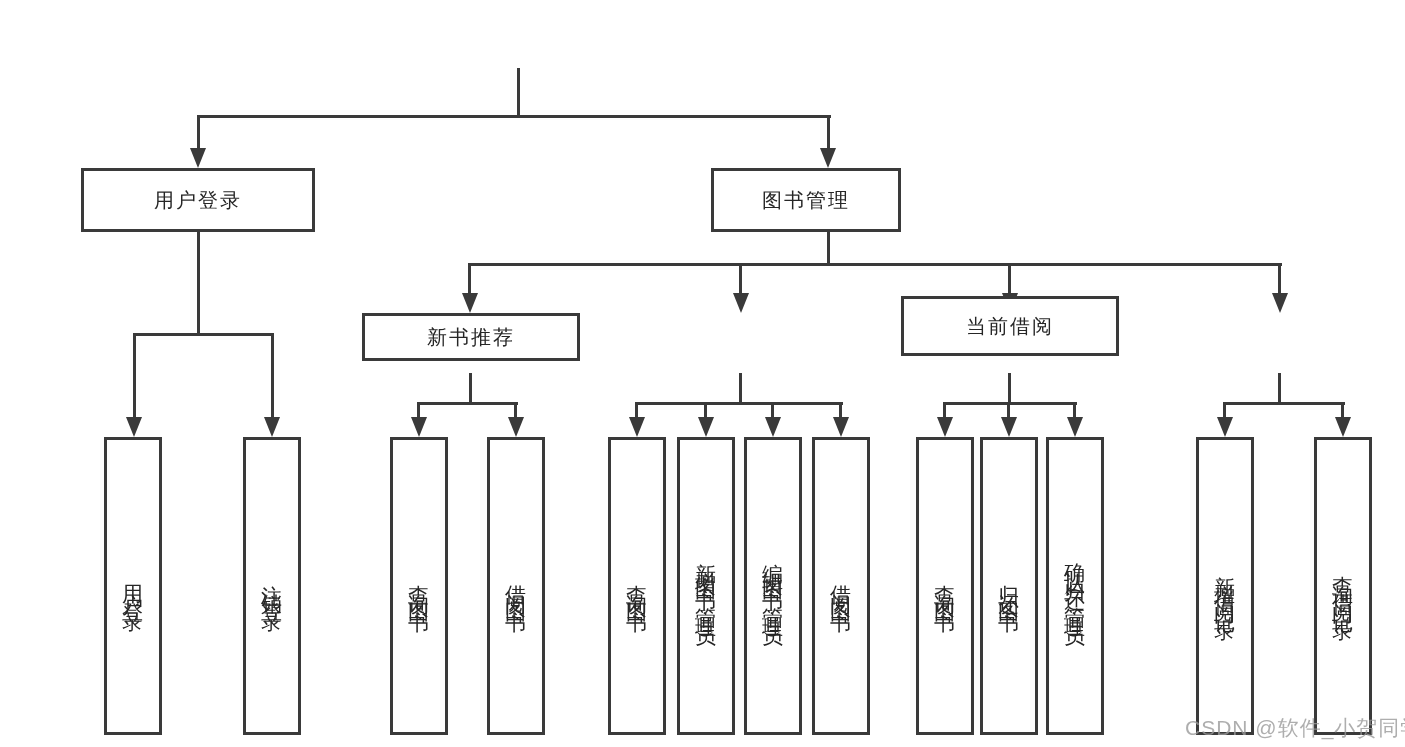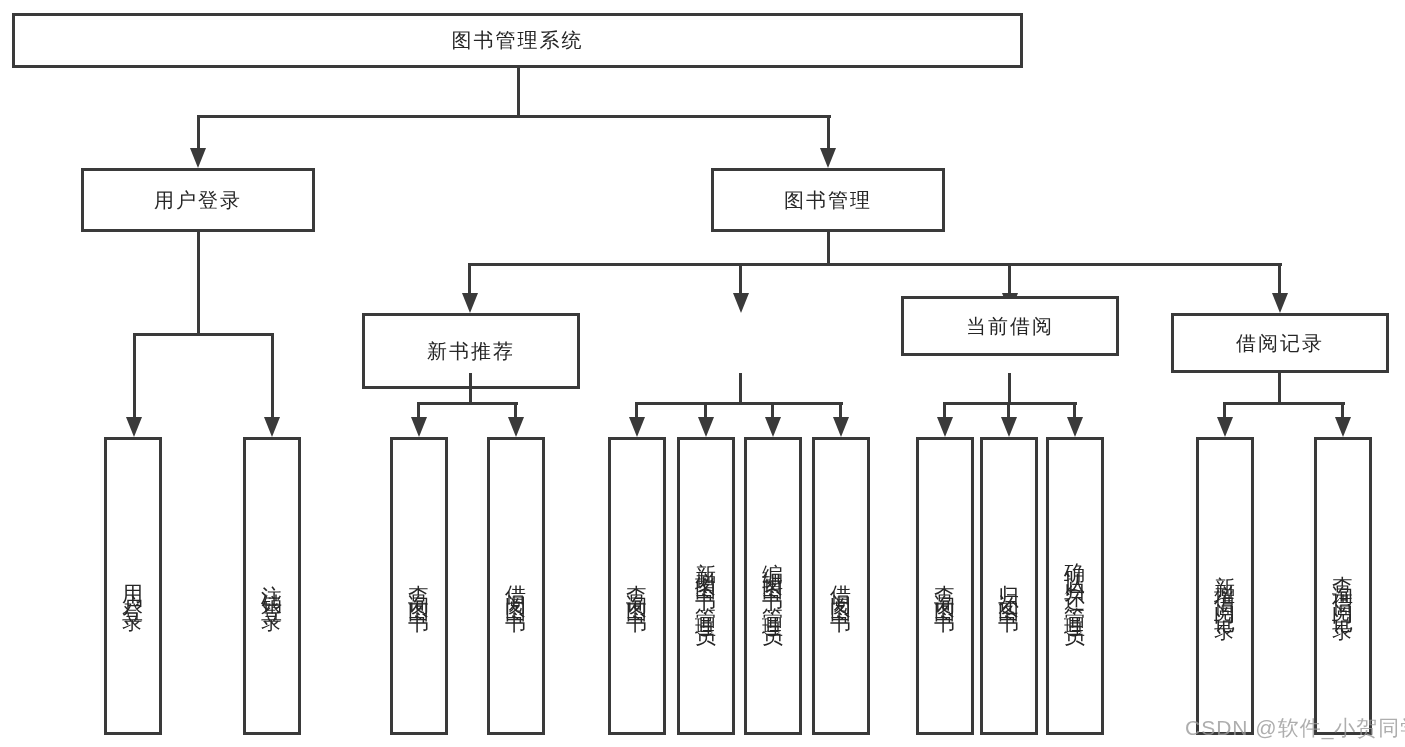--- a/index.html
+++ b/index.html
@@ -31,35 +31,32 @@
     position:absolute;left:1185px;top:714px;
     font-size:21px;letter-spacing:1px;white-space:nowrap;
     color:var(--wm,#9a9a9a);opacity:.8;
   }
 </style>
 </head>
 <body>
 
 <div id="stage">
 
-  <div class="box" style="left:12px;top:13px;width:1011px;height:55px">
-    <span class="hl">图书管理系统</span>
-  </div>
 
   <div class="line" style="left:517px;top:68px;width:3px;height:50px"></div>
   <div class="line" style="left:197px;top:115px;width:634px;height:3px"></div>
   <div class="line" style="left:197px;top:115px;width:3px;height:35px"></div>
   <div class="arrow" style="left:190px;top:148px"></div>
   <div class="line" style="left:827px;top:115px;width:3px;height:35px"></div>
   <div class="arrow" style="left:820px;top:148px"></div>
 
   <div class="box" style="left:81px;top:168px;width:234px;height:64px">
     <span class="hl">用户登录</span>
   </div>
-  <div class="box" style="left:711px;top:168px;width:234px;height:64px">
+  <div class="box" style="left:711px;top:168px;width:190px;height:64px">
     <span class="hl">图书管理</span>
   </div>
 
   <div class="line" style="left:197px;top:232px;width:3px;height:101px"></div>
   <div class="line" style="left:133px;top:333px;width:141px;height:3px"></div>
   <div class="line" style="left:133px;top:333px;width:3px;height:86px"></div>
   <div class="arrow" style="left:126px;top:417px"></div>
   <div class="line" style="left:271px;top:333px;width:3px;height:86px"></div>
   <div class="arrow" style="left:264px;top:417px"></div>
 
@@ -67,28 +64,25 @@
   <div class="line" style="left:469px;top:263px;width:813px;height:3px"></div>
   <div class="line" style="left:468px;top:263px;width:3px;height:32px"></div>
   <div class="arrow" style="left:462px;top:293px"></div>
   <div class="line" style="left:739px;top:263px;width:3px;height:32px"></div>
   <div class="arrow" style="left:733px;top:293px"></div>
   <div class="line" style="left:1008px;top:263px;width:3px;height:32px"></div>
   <div class="arrow" style="left:1002px;top:293px"></div>
   <div class="line" style="left:1278px;top:263px;width:3px;height:32px"></div>
   <div class="arrow" style="left:1272px;top:293px"></div>
 
-  <div class="box" style="left:362px;top:313px;width:218px;height:76px">
+  <div class="box" style="left:362px;top:313px;width:218px;height:48px">
     <span class="hl">新书推荐</span>
   </div>
   <div class="box" style="left:901px;top:296px;width:218px;height:60px">
     <span class="hl">当前借阅</span>
-  </div>
-  <div class="box" style="left:1171px;top:313px;width:218px;height:60px">
-    <span class="hl">借阅记录</span>
   </div>
 
   <div class="line" style="left:469px;top:373px;width:3px;height:31px"></div>
   <div class="line" style="left:417px;top:402px;width:101px;height:3px"></div>
   <div class="line" style="left:417px;top:402px;width:3px;height:17px"></div>
   <div class="arrow" style="left:411px;top:417px"></div>
   <div class="line" style="left:514px;top:402px;width:3px;height:17px"></div>
   <div class="arrow" style="left:508px;top:417px"></div>
 
   <div class="line" style="left:739px;top:373px;width:3px;height:31px"></div>

